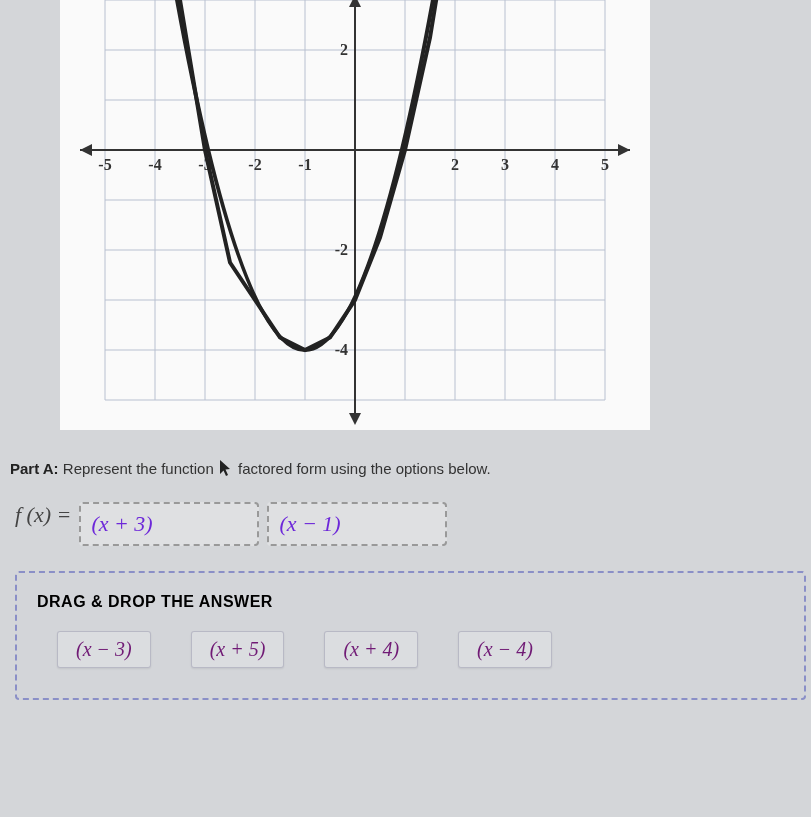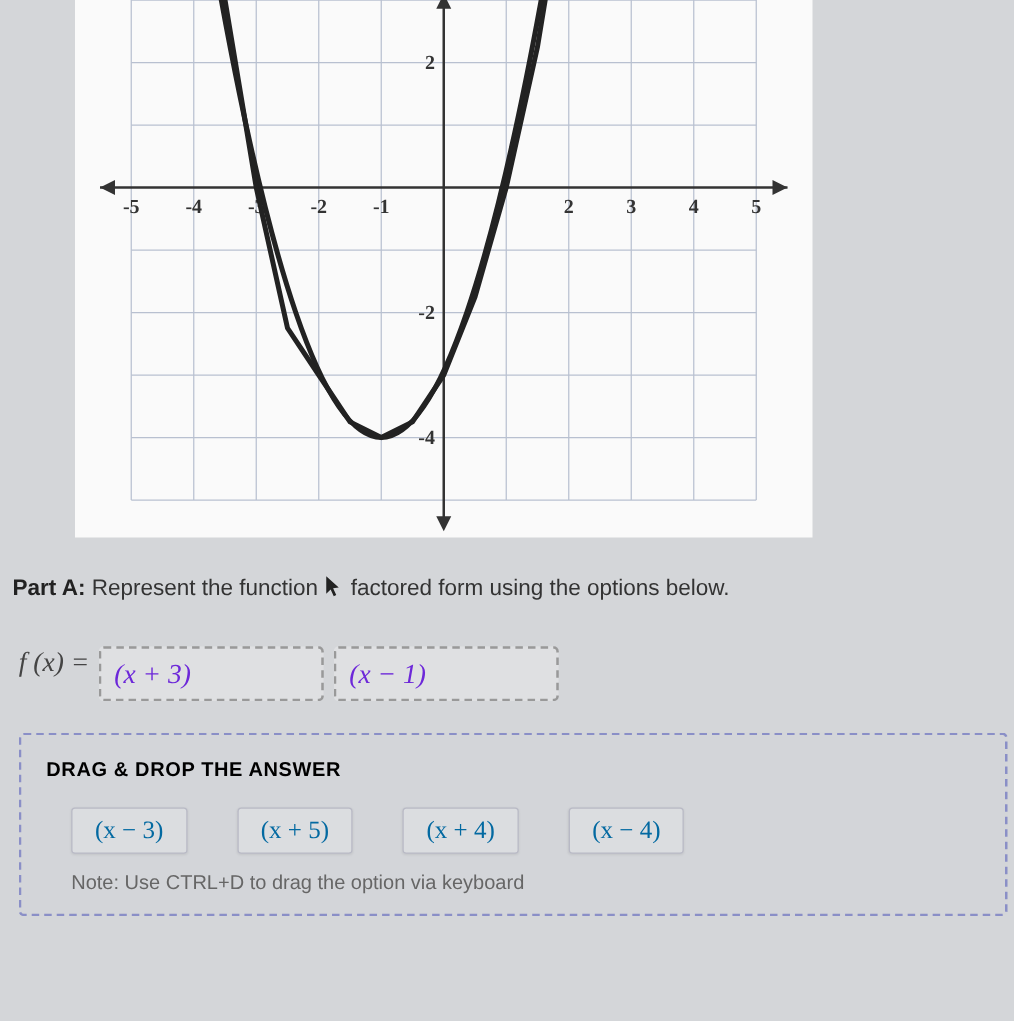--- a/index.html
+++ b/index.html
@@ -20,23 +20,23 @@
     }
     .chart-svg {
       width: 100%;
       height: 100%;
     }
     .part-a-section {
       margin-top: 30px;
       padding-left: 10px;
     }
     .part-a-text {
-      font-size: 18px;
+      font-size: 15px;
       color: #333;
-      margin-bottom: 36px;
+      margin-bottom: 22px;
     }
     .part-a-label {
       font-weight: bold;
       color: #222;
     }
     .cursor-icon {
       display: inline-block;
       width: 16px;
       height: 20px;
       vertical-align: middle;
@@ -87,22 +87,23 @@
       gap: 40px;
       flex-wrap: wrap;
       margin-bottom: 15px;
       padding-left: 20px;
     }
     .drag-option {
       border: 1px solid rgba(150,150,170,0.5);
       border-radius: 3px;
       padding: 6px 18px;
       font-family: Georgia, serif;
+      font-style: italic;
       font-size: 20px;
-      color: #0369a1;
+      color: #701a75;
       background: rgba(255,255,255,0.2);
       cursor: grab;
       box-shadow: 0 1px 2px rgba(0,0,0,0.08);
     }
     .note-text {
       font-size: 16px;
       color: #666;
       padding-left: 20px;
     }
   </style>
@@ -201,15 +202,14 @@
   </div>
 
   <div class="answer-panel">
     <div class="drag-title">DRAG &amp; DROP THE ANSWER</div>
     <div class="options-row">
       <div class="drag-option">(x − 3)</div>
       <div class="drag-option">(x + 5)</div>
       <div class="drag-option">(x + 4)</div>
       <div class="drag-option">(x − 4)</div>
     </div>
-    <div class="note-text">Note: Use CTRL+D to drag the option via keyboard</div>
   </div>
 </div>
 
 </body></html>

